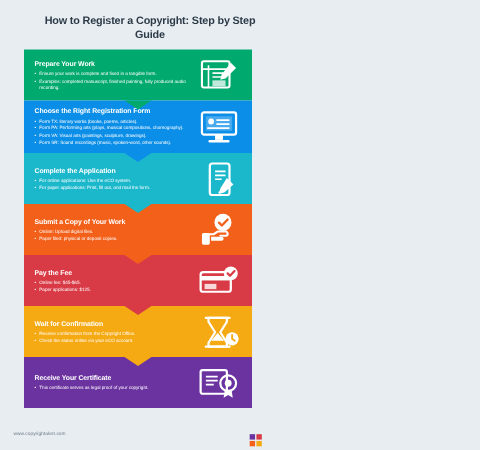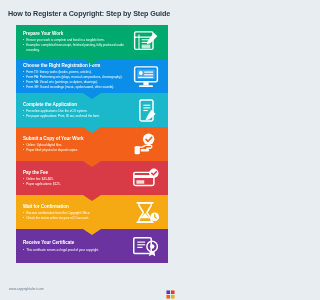--- a/index.html
+++ b/index.html
@@ -10,21 +10,21 @@
     overflow: hidden;
   }
   .page { position: relative; width: 184px; height: 300px; background: #e8edf2; }
 
   .title {
     text-align: center;
     font-size: 7.2px;
     font-weight: bold;
     color: #2b3a46;
     letter-spacing: -0.1px;
-    padding: 10px 6px 6px 0;
+    padding: 10px 6px 6px 22px;
     line-height: 1.2;
   }
 
   .steps { position: relative; width: 152px; margin: 0 auto; }
 
   .band {
     position: relative;
     width: 152px;
     display: flex;
     align-items: center;

